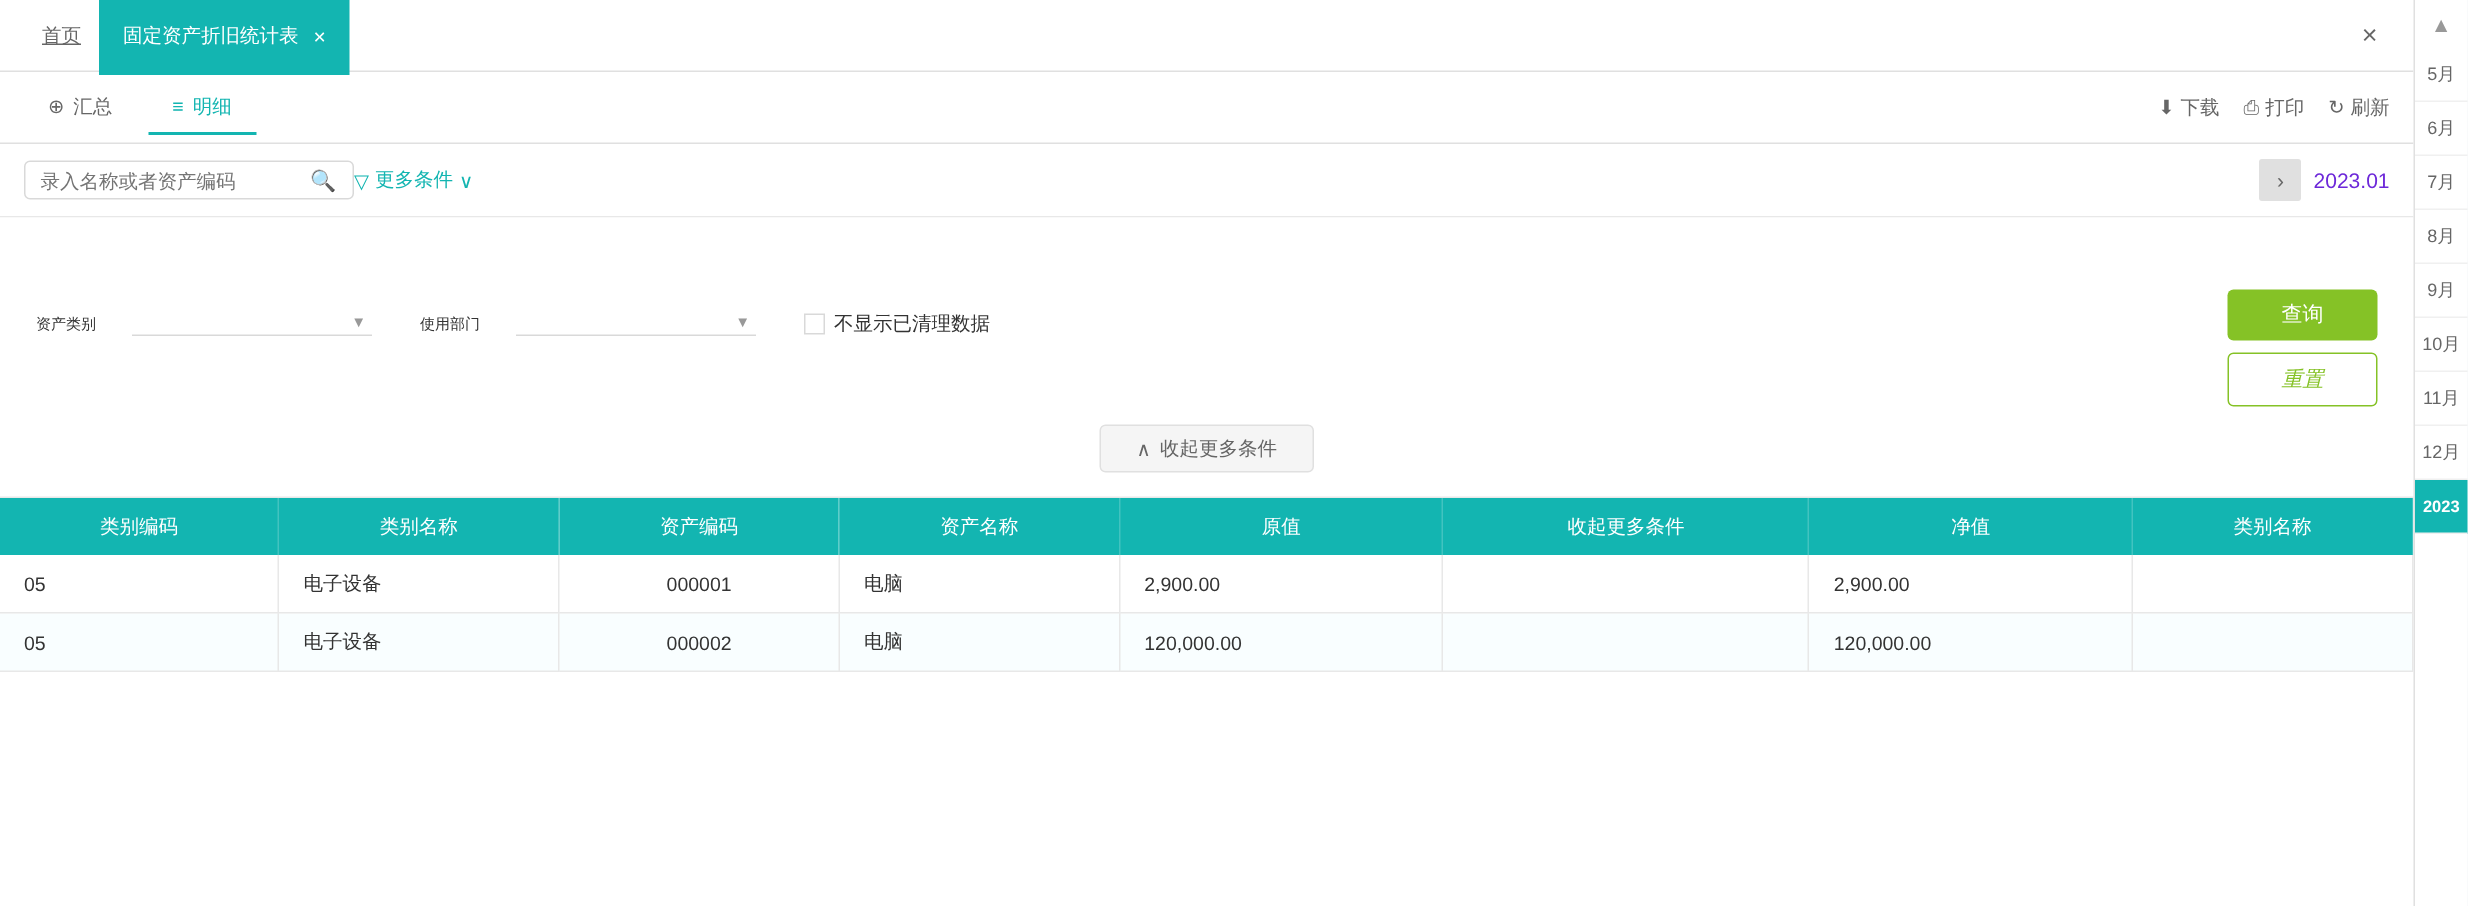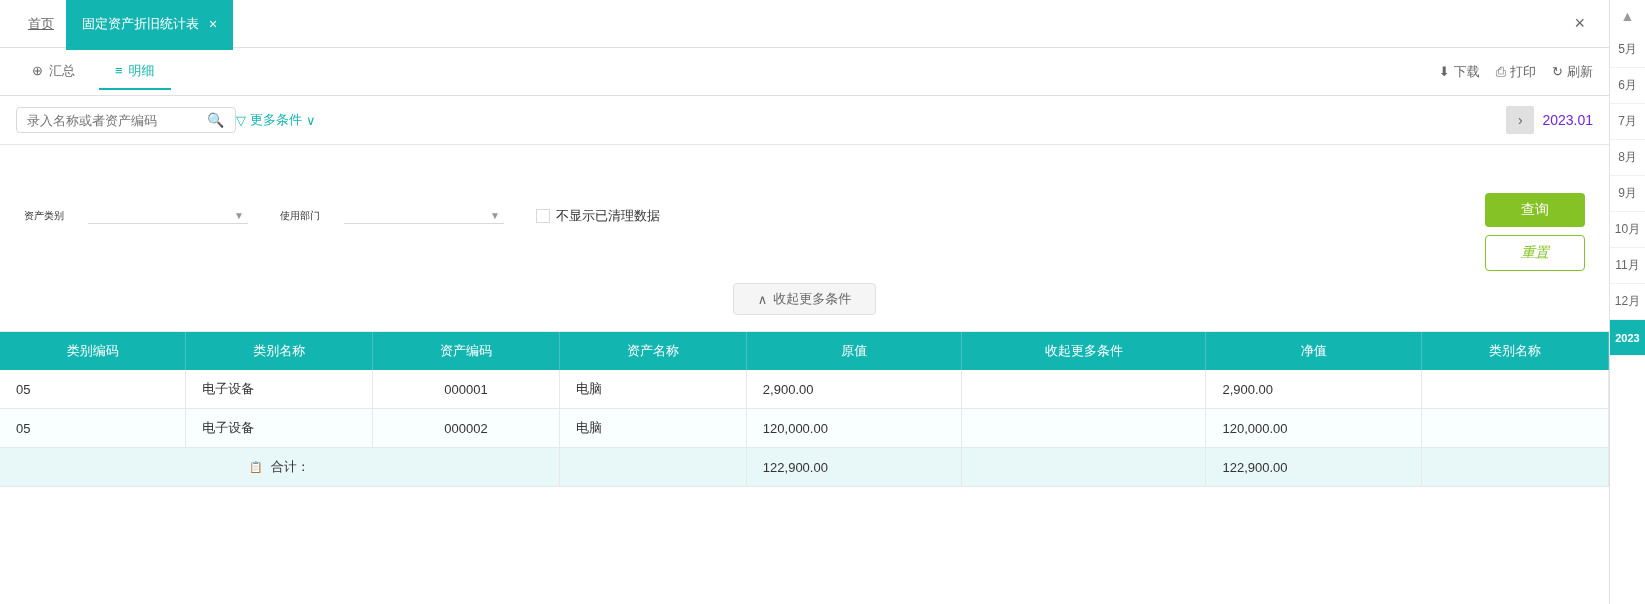--- a/index.html
+++ b/index.html
@@ -190,31 +190,20 @@
           <tr>
       <td class="left">05</td>
       <td class="left">电子设备</td>
       <td>000002</td>
       <td class="left">电脑</td>
       <td class="num">120,000.00</td>
       <td class="num"></td>
       <td class="num">120,000.00</td>
       <td class="num"></td>
     </tr>
-          <tr class="total-row">
-    <td colspan="3" style="text-align:center;">
-      <span style="font-size:11px;color:#13b5b1;margin-right:4px;">📋</span>
-      <span>合计：</span>
-    </td>
-    <td></td>
-    <td class="num">122,900.00</td>
-    <td class="num"></td>
-    <td class="num">122,900.00</td>
-    <td class="num"></td>
-  </tr>
         </tbody>
     </table>
   </div>
 </div>
 
 <div class="right-sidebar">
   <div class="sidebar-top">
     <span class="sidebar-arrow">▲</span>
   </div>
   <div class="sidebar-month" id="sidebar-months">

